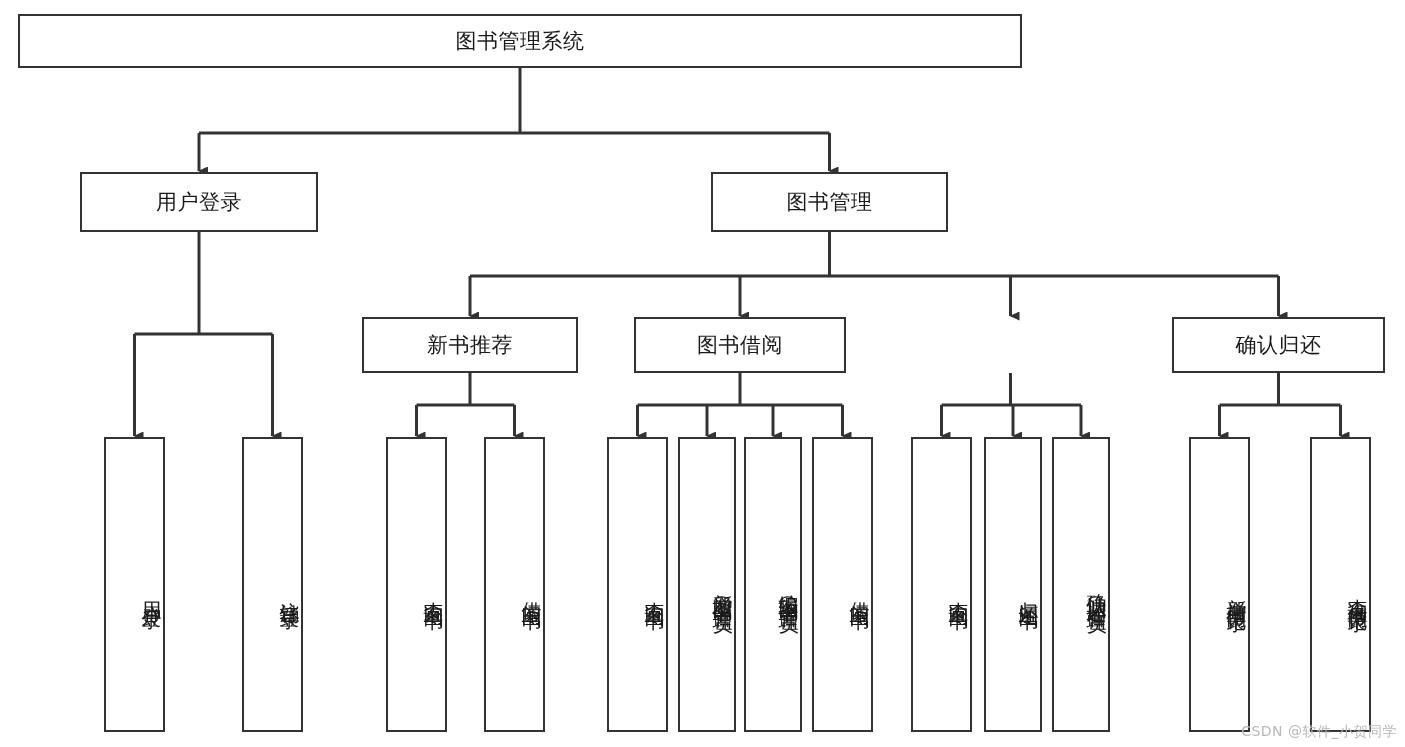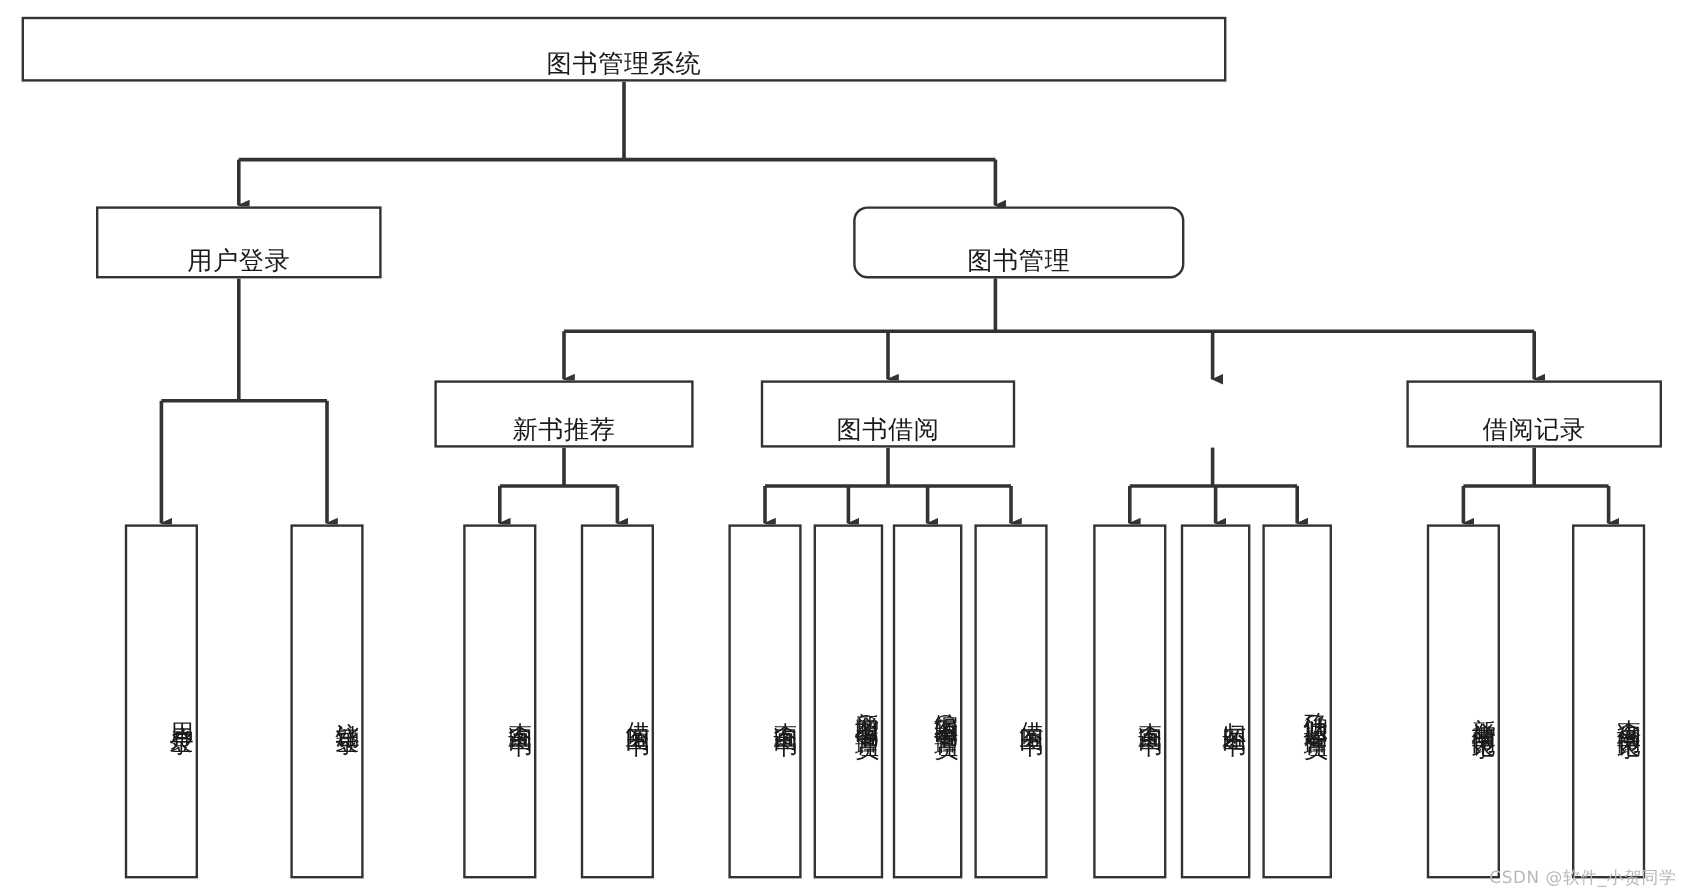--- a/index.html
+++ b/index.html
@@ -25,21 +25,21 @@
     width: 1405px;
     height: 747px;
     pointer-events: none;
   }
   .node {
     position: absolute;
     box-sizing: border-box;
     border: 2px solid #333333;
     background: #ffffff;
     display: flex;
-    align-items: flex-end;
+    align-items: center;
     justify-content: center;
     color: #1a1a1a;
     line-height: 1.18;
   }
   .node.horiz {
     font-size: 21px;
     letter-spacing: 0.5px;
     text-align: center;
   }
   .node.vert {
@@ -114,32 +114,32 @@
       </g>
   </svg>
 
   <div class="node horiz" style="left: 18px; top: 14px; width: 1004px; height: 54px;">
     <span>图书管理系统</span>
   </div>
 
   <div class="node horiz" style="left: 80px; top: 172px; width: 238px; height: 60px;">
     <span>用户登录</span>
   </div>
-  <div class="node horiz" style="left: 711px; top: 172px; width: 276px; height: 60px; border-radius: 12px;">
+  <div class="node horiz" style="left: 711px; top: 172px; width: 237px; height: 60px;">
     <span>图书管理</span>
   </div>
 
   <div class="node horiz" style="left: 362px; top: 317px; width: 216px; height: 56px;">
     <span>新书推荐</span>
   </div>
   <div class="node horiz" style="left: 634px; top: 317px; width: 212px; height: 56px;">
     <span>图书借阅</span>
   </div>
   <div class="node horiz" style="left: 1172px; top: 317px; width: 213px; height: 56px;">
-    <span>借阅记录</span>
+    <span>确认归还</span>
   </div>
 
   <div class="node vert" style="left: 104px; top: 437px; width: 61px; height: 295px;">
     <span class="vlabel">用户登录</span>
   </div>
   <div class="node vert" style="left: 242px; top: 437px; width: 61px; height: 295px;">
     <span class="vlabel">注销登录</span>
   </div>
 
   <div class="node vert" style="left: 386px; top: 437px; width: 61px; height: 295px;">

